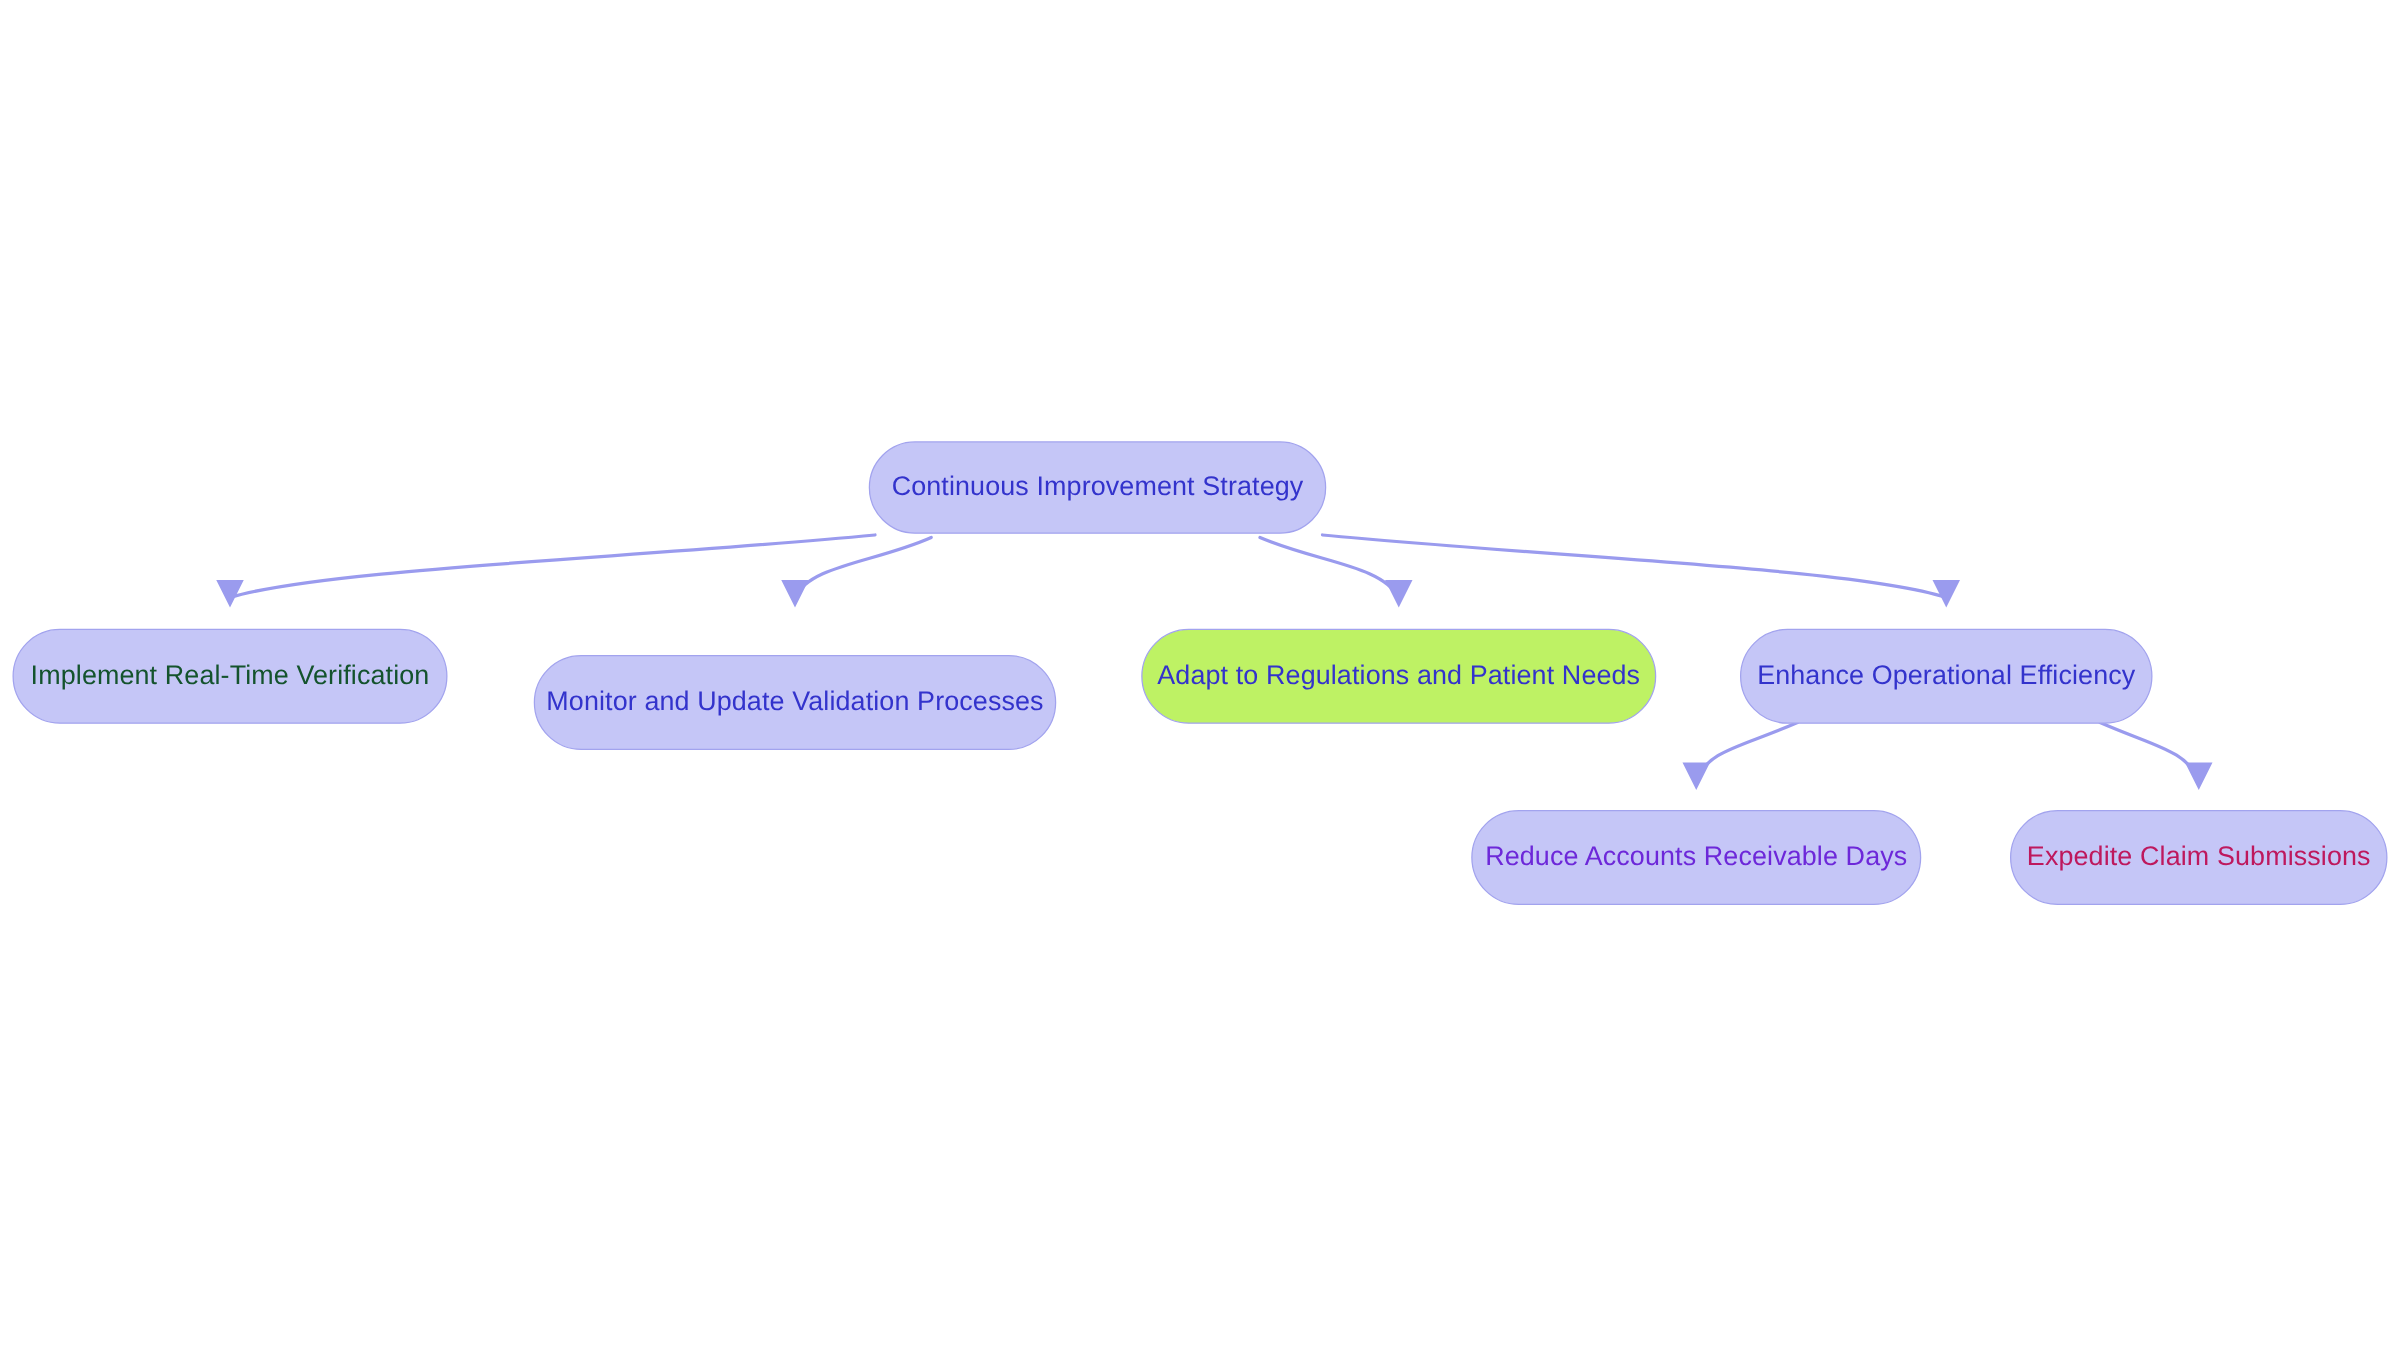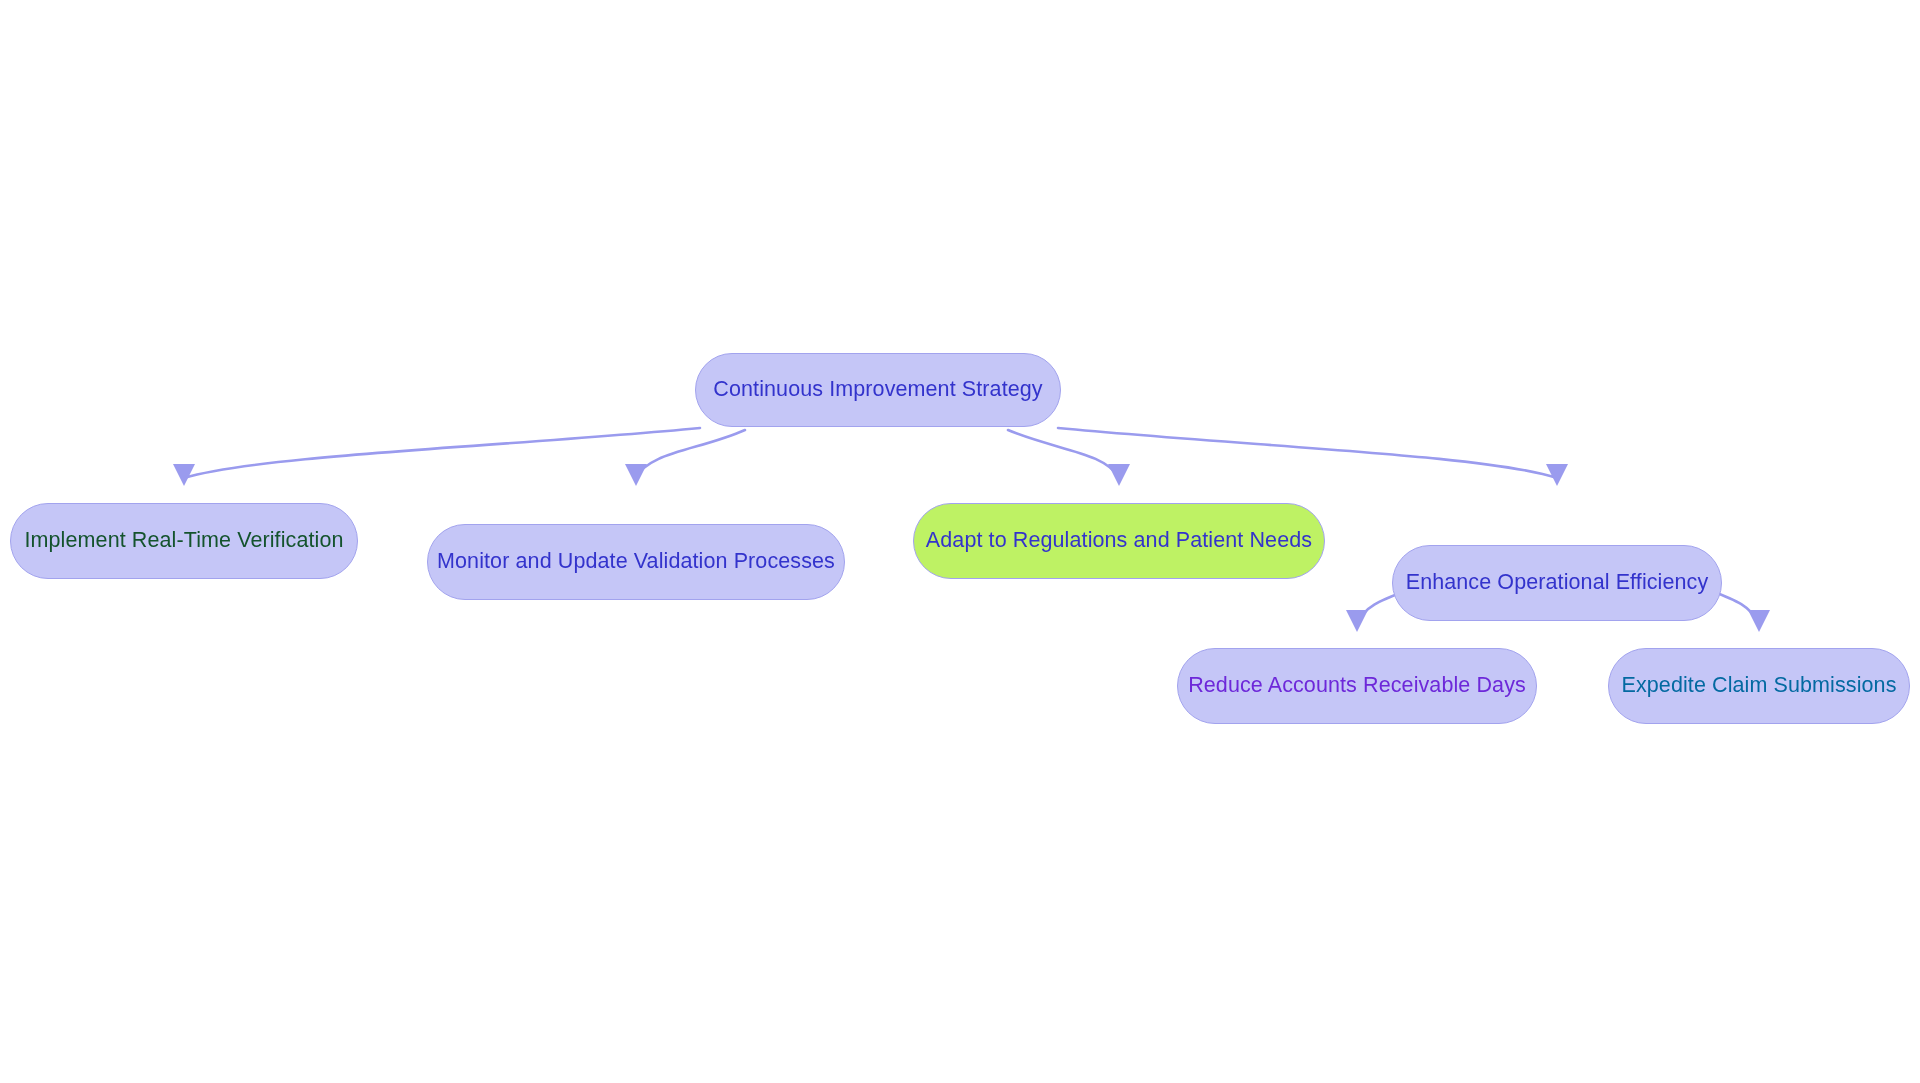--- a/index.html
+++ b/index.html
@@ -82,24 +82,24 @@
       </div>
       <div class="node" style="left: 10px; top: 503px; width: 348px; height: 76px; background: rgb(197, 198, 247); border-color: rgb(162, 163, 238); color: #14532d;">
         <span class="node-label">Implement Real-Time Verification</span>
       </div>
       <div class="node" style="left: 427px; top: 524px; width: 418px; height: 76px; background: rgb(197, 198, 247); border-color: rgb(162, 163, 238); color: rgb(51, 51, 204);">
         <span class="node-label">Monitor and Update Validation Processes</span>
       </div>
       <div class="node" style="left: 913px; top: 503px; width: 412px; height: 76px; background: #bef264; border-color: rgb(162, 163, 238); color: rgb(51, 51, 204);">
         <span class="node-label">Adapt to Regulations and Patient Needs</span>
       </div>
-      <div class="node" style="left: 1392px; top: 503px; width: 330px; height: 76px; background: rgb(197, 198, 247); border-color: rgb(162, 163, 238); color: rgb(51, 51, 204); margin-top: 42px;">
+      <div class="node" style="left: 1392px; top: 503px; width: 330px; height: 76px; background: rgb(197, 198, 247); border-color: rgb(162, 163, 238); color: rgb(51, 51, 204);">
         <span class="node-label">Enhance Operational Efficiency</span>
       </div>
       <div class="node" style="left: 1177px; top: 648px; width: 360px; height: 76px; background: rgb(197, 198, 247); border-color: rgb(162, 163, 238); color: #6d28d9;">
         <span class="node-label">Reduce Accounts Receivable Days</span>
       </div>
-      <div class="node" style="left: 1608px; top: 648px; width: 302px; height: 76px; background: rgb(197, 198, 247); border-color: rgb(162, 163, 238); color: #0369a1;">
+      <div class="node" style="left: 1608px; top: 648px; width: 302px; height: 76px; background: rgb(197, 198, 247); border-color: rgb(162, 163, 238); color: #be185d;">
         <span class="node-label">Expedite Claim Submissions</span>
       </div>
     </div>
 
 </div>
 
 </body></html>

